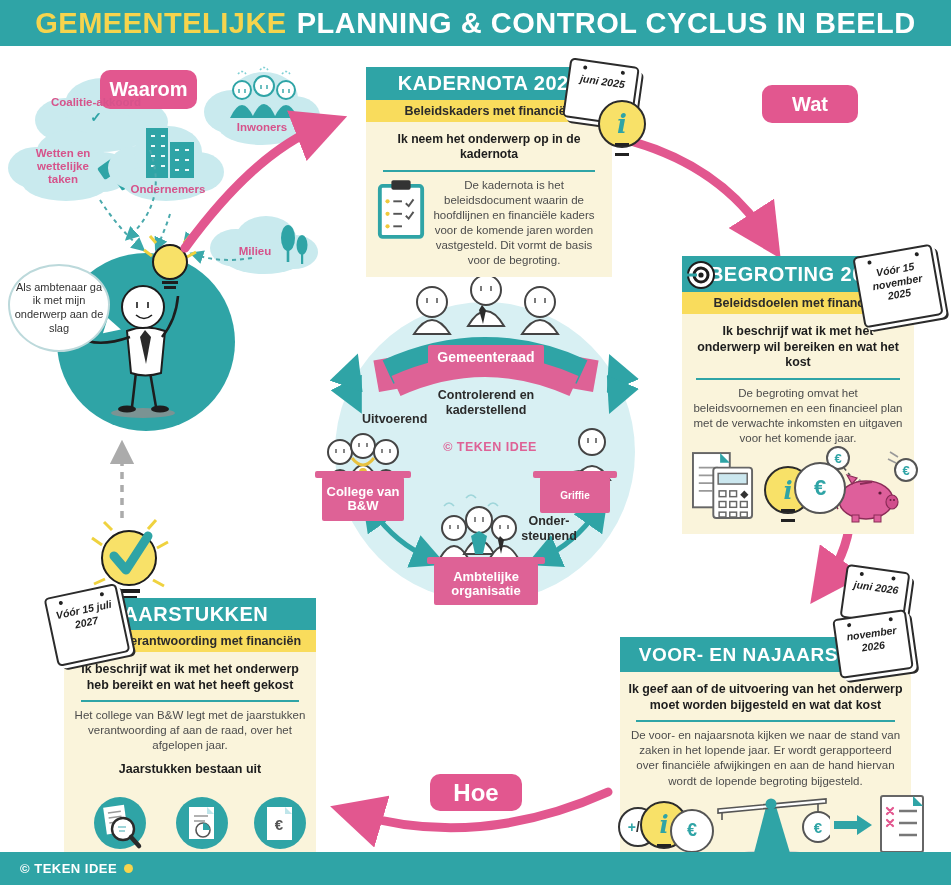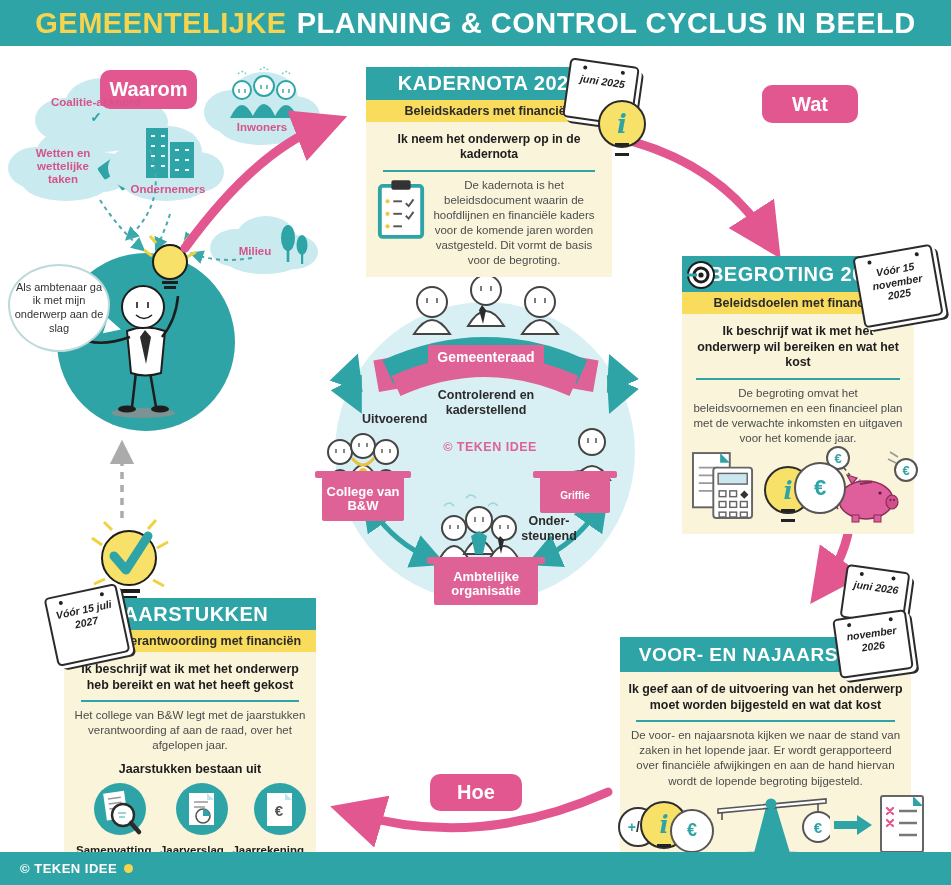--- a/index.html
+++ b/index.html
@@ -16,21 +16,21 @@
   .footerbar{left:0;top:852px;width:951px;height:33px;background:#2FA4A6;display:flex;
              align-items:center;padding-left:20px;gap:7px;z-index:2;box-sizing:border-box}
   .footerbar .credit{color:#fff;font-weight:bold;font-size:13px;letter-spacing:.5px}
   .footer-dot{width:9px;height:9px;border-radius:50%;background:#F6D44D}
 
   
   .pill{background:#E2578F;color:#fff;font-weight:800;border-radius:10px;display:flex;
         align-items:center;justify-content:center;z-index:2}
   #pill-waarom{left:100px;top:70px;width:97px;height:39px;font-size:20px}
   #pill-wat{left:762px;top:85px;width:96px;height:38px;font-size:20px}
-  #pill-hoe{left:430px;top:774px;width:92px;height:37px;font-size:20px}
+  #pill-hoe{left:430px;top:774px;width:92px;height:37px;font-size:24px}
 
   
   .cloud-label{color:#D6538B;font-weight:bold;font-size:11.5px;text-align:center;
                line-height:1.15;z-index:2}
   .cloud-label .chk{color:#2FA4A6;font-size:14px;font-weight:bold}
   #lbl-coalitie{left:48px;top:96px;width:96px}
   #lbl-wetten{left:22px;top:147px;width:82px}
   #lbl-inwoners{left:222px;top:121px;width:80px}
   #lbl-ondernemers{left:124px;top:183px;width:88px}
   #lbl-milieu{left:226px;top:245px;width:58px}
@@ -57,21 +57,21 @@
   #panel-kadernota{left:366px;top:67px;width:246px}
   #panel-kadernota .p-head{height:33px;font-size:20px}
   #panel-begroting{left:682px;top:256px;width:232px}
   #panel-begroting .p-head{height:36px;font-size:20px}
   #panel-jaarstukken{left:64px;top:598px;width:252px}
   #panel-jaarstukken .p-head{height:32px;font-size:20px}
   #panel-najaarsnota{left:620px;top:637px;width:291px}
   #panel-najaarsnota .p-head{height:35px;font-size:19px}
   .kader-row{display:flex;align-items:flex-start;margin-top:4px}
   .kader-row .para{flex:1;text-align:center}
-  .list-title{font-weight:bold;font-size:12.5px;color:#1d1d1d;margin:8px 0 6px}
+  .list-title{font-weight:bold;font-size:12.5px;color:#1d1d1d;margin:8px 0 20px}
   .icons-row{position:relative;height:78px;overflow:visible}
   .js-icons{position:relative;height:58px}
   .js-labels{display:flex;justify-content:space-between;padding:4px 2px 0;font-weight:bold;
              font-size:11.5px;color:#1d1d1d}
 
   
   .bulb{position:absolute;background:#F8E168;border:2px solid #2b2b2b;border-radius:50%;
         display:flex;align-items:center;justify-content:center;color:#2FA4A6;
         font-family:"DejaVu Serif",serif;font-style:italic;font-weight:bold;z-index:4}
   .bulb::after{content:"";position:absolute;left:50%;bottom:-10px;transform:translateX(-50%);

